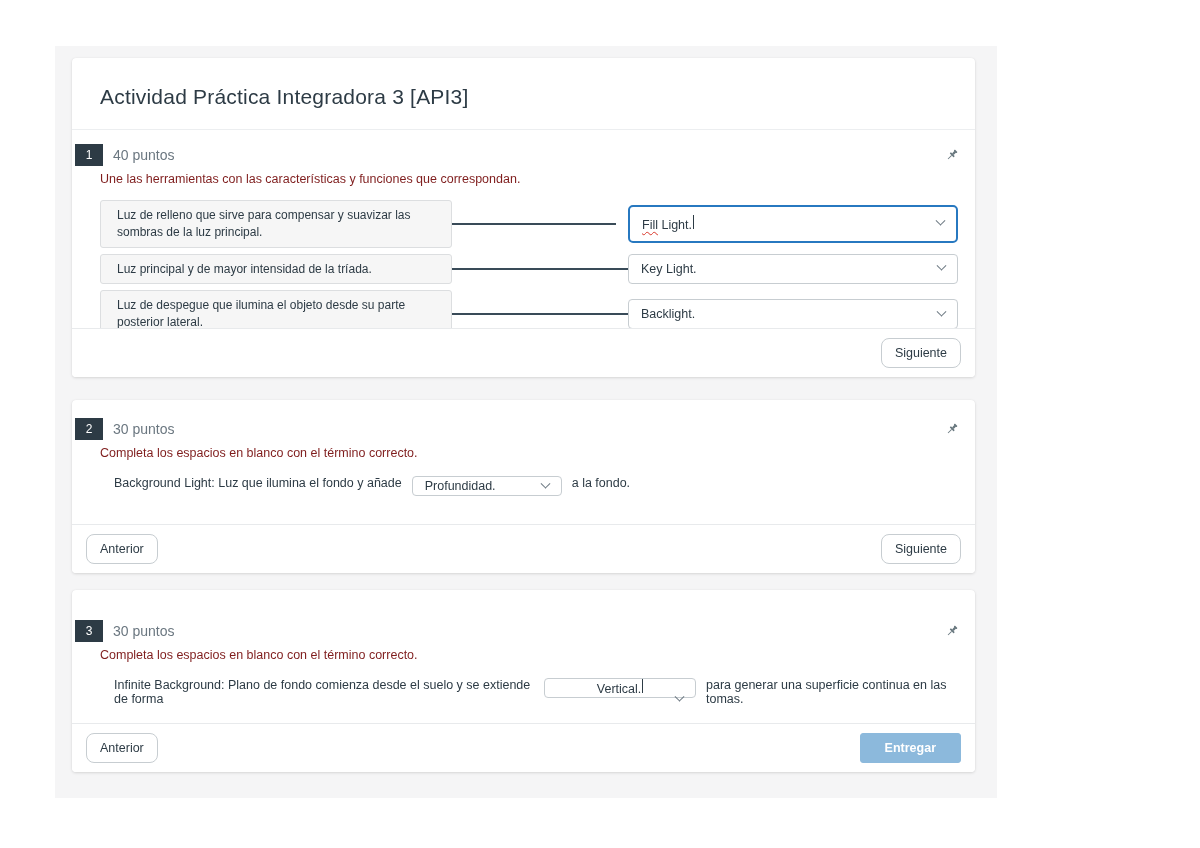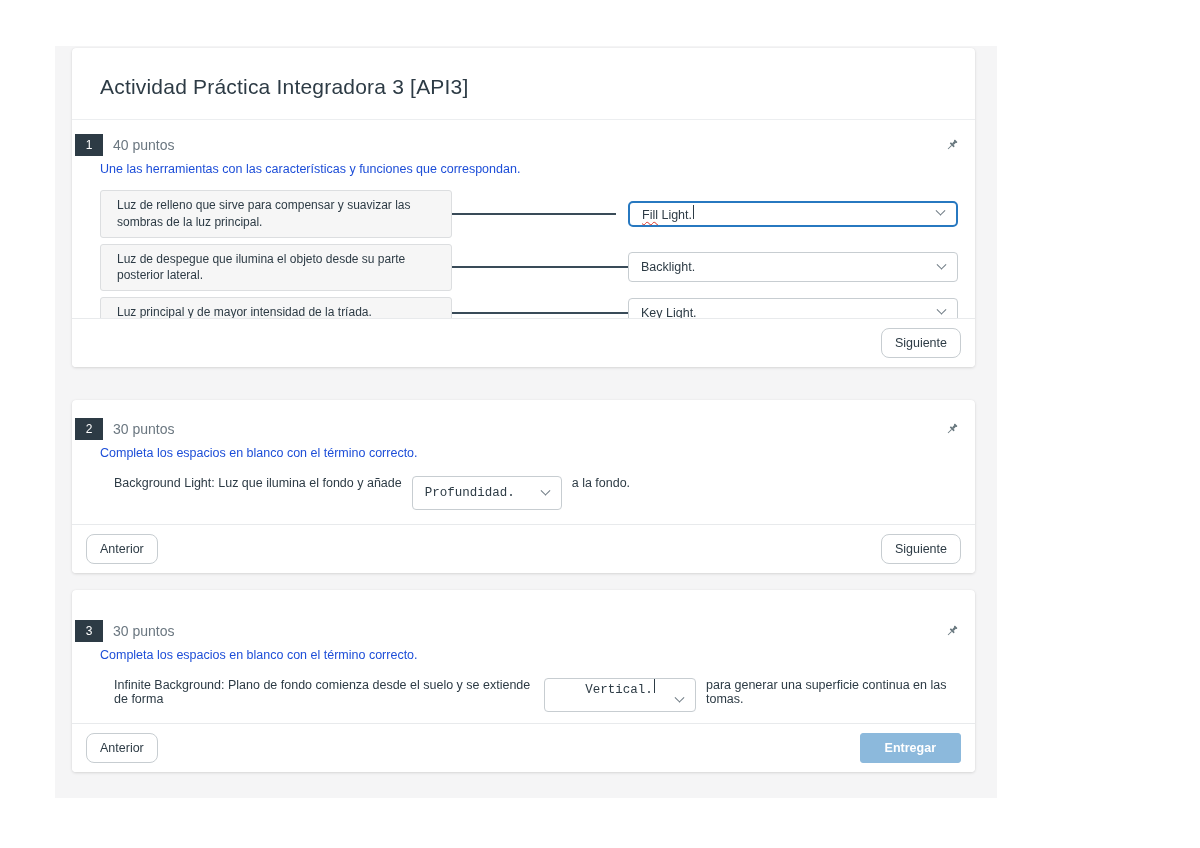--- a/index.html
+++ b/index.html
@@ -7,53 +7,53 @@
     --misspell:#D9372A; --connector:#394B58;
   }
   *{box-sizing:border-box; margin:0; padding:0;}
   html,body{width:1200px; height:848px; background:#ffffff; overflow:hidden;
     font-family:"Liberation Sans", sans-serif; color:#2D3B45;}
   .stage{position:relative; width:1200px; height:848px;}
   .backdrop{position:absolute; left:55px; top:46px; width:942px; height:752px;
     background:#f5f5f6;}
   .card{position:absolute; left:72px; width:903px; background:#fff;
     border-radius:4px; box-shadow:0 1px 3px rgba(0,0,0,.13), 0 0 1px rgba(0,0,0,.08);}
-  .card1{top:48px; height:319px;}
+  .card1{top:58px; height:319px;}
   .card2{top:400px; height:173px;}
   .card3{top:590px; height:182px;}
 
   .title-row{height:72px; border-bottom:1px solid #eceef0; padding:27px 28px 0;}
   .quiz-title{font-size:21px; font-weight:400; color:#2D3B45; letter-spacing:.2px;}
 
   .q-header{display:flex; align-items:center; margin-top:14px; padding-right:16px;}
   .card2 .q-header{margin-top:18px;}
   .card3 .q-header{margin-top:30px;}
   .badge{min-width:28px; height:22px; background:var(--badge); color:#fff;
     font-size:12px; display:flex; align-items:center; justify-content:center; margin-left:3px;}
   .points{margin-left:10px; font-size:14px; color:#6B7780;}
   .pin{margin-left:auto; width:16px; height:16px; display:flex; align-items:center; justify-content:center; cursor:pointer;}
 
   .q-content{padding:0 17px 0 28px;}
-  .prompt{font-size:12.5px; margin:6px 0 14px; color:#1d4ed8;}
+  .prompt{font-size:12.5px; margin:6px 0 14px; color:#7f1d1d;}
 
   .match-row{display:flex; align-items:center; margin-bottom:6px;}
   .stem-box{width:352px; background:#f6f6f6; border:1px solid #dcdee0; border-radius:3px;
     padding:6px 16px; font-size:12px; line-height:1.4; color:#2D3B45;}
   .connector{flex:1; height:2px; background:var(--connector);}
   .dropdown{width:330px; height:30px; border:1px solid #C7CDD1; border-radius:4px;
     background:#fff; display:flex; align-items:center; padding:0 12px;
     font-size:12.5px; color:#2D3B45; cursor:pointer; flex-shrink:0;}
-  .dropdown.focused{height:26px; border:2px solid var(--focus); border-radius:5px;margin-left:12px;}
+  .dropdown.focused{height:38px; border:2px solid var(--focus); border-radius:5px;margin-left:12px;}
   .misspelled{text-decoration:underline wavy var(--misspell); text-decoration-thickness:1px; text-underline-offset:2px;}
   .caret{display:inline-block; width:1px; height:14px; background:#2D3B45; margin-left:1px;}
   .chev{width:7px; height:7px; border-right:1.5px solid #6B7780; border-bottom:1.5px solid #6B7780;
     transform:rotate(45deg) translate(-2px,-2px); margin-left:auto; flex-shrink:0;}
 
   .fill-row{display:flex; align-items:flex-start; gap:10px; margin:16px 0 0 14px; font-size:12.5px; flex-wrap:nowrap;}
-  .dropdown.inline{width:150px; height:34px;font-family:Liberation Mono, monospace;}
+  .dropdown.inline{width:150px; height:20px;}
   .card3 .dropdown.inline{width:152px;flex-direction:column;}
 
   .q-footer{position:absolute; bottom:0; left:0; right:0; border-top:1px solid #e8eaec;
     padding:9px 14px; display:flex; align-items:center; background:#fff; border-radius:0 0 4px 4px;}
   .btn{background:#fff; border:1px solid #C7CDD1; border-radius:8px; padding:7px 13px;
     font-size:12.5px; color:#2D3B45; cursor:pointer; font-family:"Liberation Sans", sans-serif;}
   .push-right{margin-left:auto;}
   .btn-submit{background:var(--submit); border:1px solid var(--submit); color:#fff;
     border-radius:3px; padding:7px 24px; font-size:12.5px; font-weight:bold; cursor:pointer;
     font-family:"Liberation Sans", sans-serif;}
@@ -90,33 +90,33 @@
       <div class="match-row">
         <div class="stem-box">Luz de relleno que sirve para compensar y suavizar las sombras de la luz principal.</div>
         <div class="connector"></div>
         <div class="dropdown focused">
           <span><span class="misspelled">Fill</span><span> Light.</span><span class="caret"></span></span>
           <span class="chev"></span>
         </div>
       </div>
 
       <div class="match-row">
-        <div class="stem-box">Luz de despegue que ilumina el objeto desde su parte posterior lateral.</div>
+        <div class="stem-box">Luz principal y de mayor intensidad de la tríada.</div>
         <div class="connector"></div>
         <div class="dropdown">
-          <span>Backlight.</span>
+          <span>Key Light.</span>
           <span class="chev"></span>
         </div>
       </div>
 
       <div class="match-row">
-        <div class="stem-box">Luz principal y de mayor intensidad de la tríada.</div>
+        <div class="stem-box">Luz de despegue que ilumina el objeto desde su parte posterior lateral.</div>
         <div class="connector"></div>
         <div class="dropdown">
-          <span>Key Light.</span>
+          <span>Backlight.</span>
           <span class="chev"></span>
         </div>
       </div>
     </div>
 
     <div class="q-footer">
       <button class="btn push-right">Siguiente</button>
     </div>
   </div>
 

